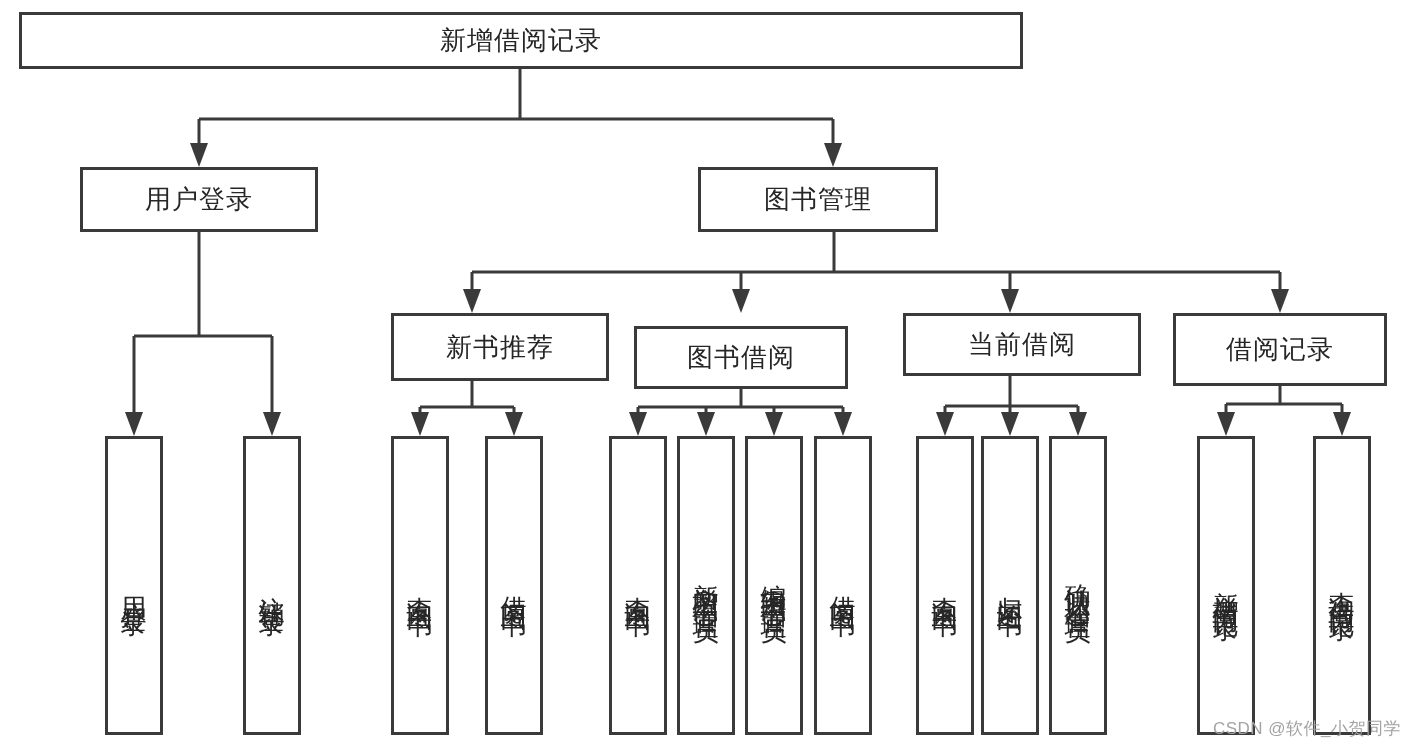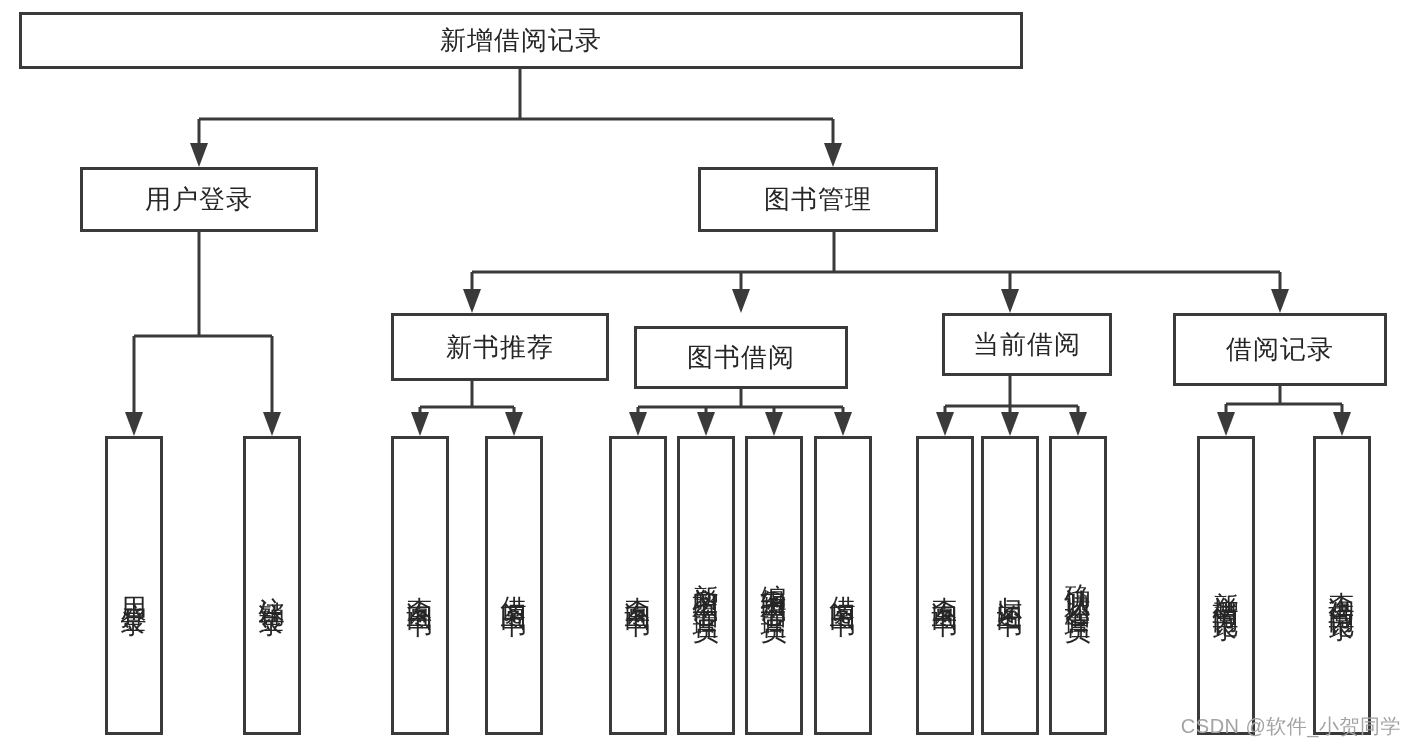--- a/index.html
+++ b/index.html
@@ -48,21 +48,21 @@
     font-size: 26px;
     letter-spacing: 5px;
     color: #262626;
     line-height: 1;
     white-space: nowrap;
   }
   .watermark {
     position: absolute;
     right: 4px;
     bottom: 7px;
-    font-size: 20px;
+    font-size: 17px;
     color: #a3a3a3;
     letter-spacing: 0.5px;
     z-index: 5;
   }
 </style>
 </head>
 <body>
 
 <div class="canvas">
 
@@ -116,21 +116,21 @@
   <div class="hnode" style="left:698px; top:167px; width:240px; height:65px;">
     <span class="lbl">图书管理</span>
   </div>
 
   <div class="hnode" style="left:363px; top:313px; width:218px; height:68px;margin-left:28px;">
     <span class="lbl">新书推荐</span>
   </div>
   <div class="hnode" style="left:634px; top:313px; width:214px; height:63px;margin-top:13px;">
     <span class="lbl">图书借阅</span>
   </div>
-  <div class="hnode" style="left:942px; top:313px; width:170px; height:63px;align-items:center;">
+  <div class="hnode" style="left:903px; top:313px; width:238px; height:63px;align-items:center;">
     <span class="lbl">当前借阅</span>
   </div>
   <div class="hnode" style="left:1173px; top:313px; width:214px; height:73px;">
     <span class="lbl">借阅记录</span>
   </div>
 
   <div class="vnode" style="left:105px; top:436px;">
     <span class="vlbl">用户登录</span>
   </div>
   <div class="vnode" style="left:243px; top:436px;">

